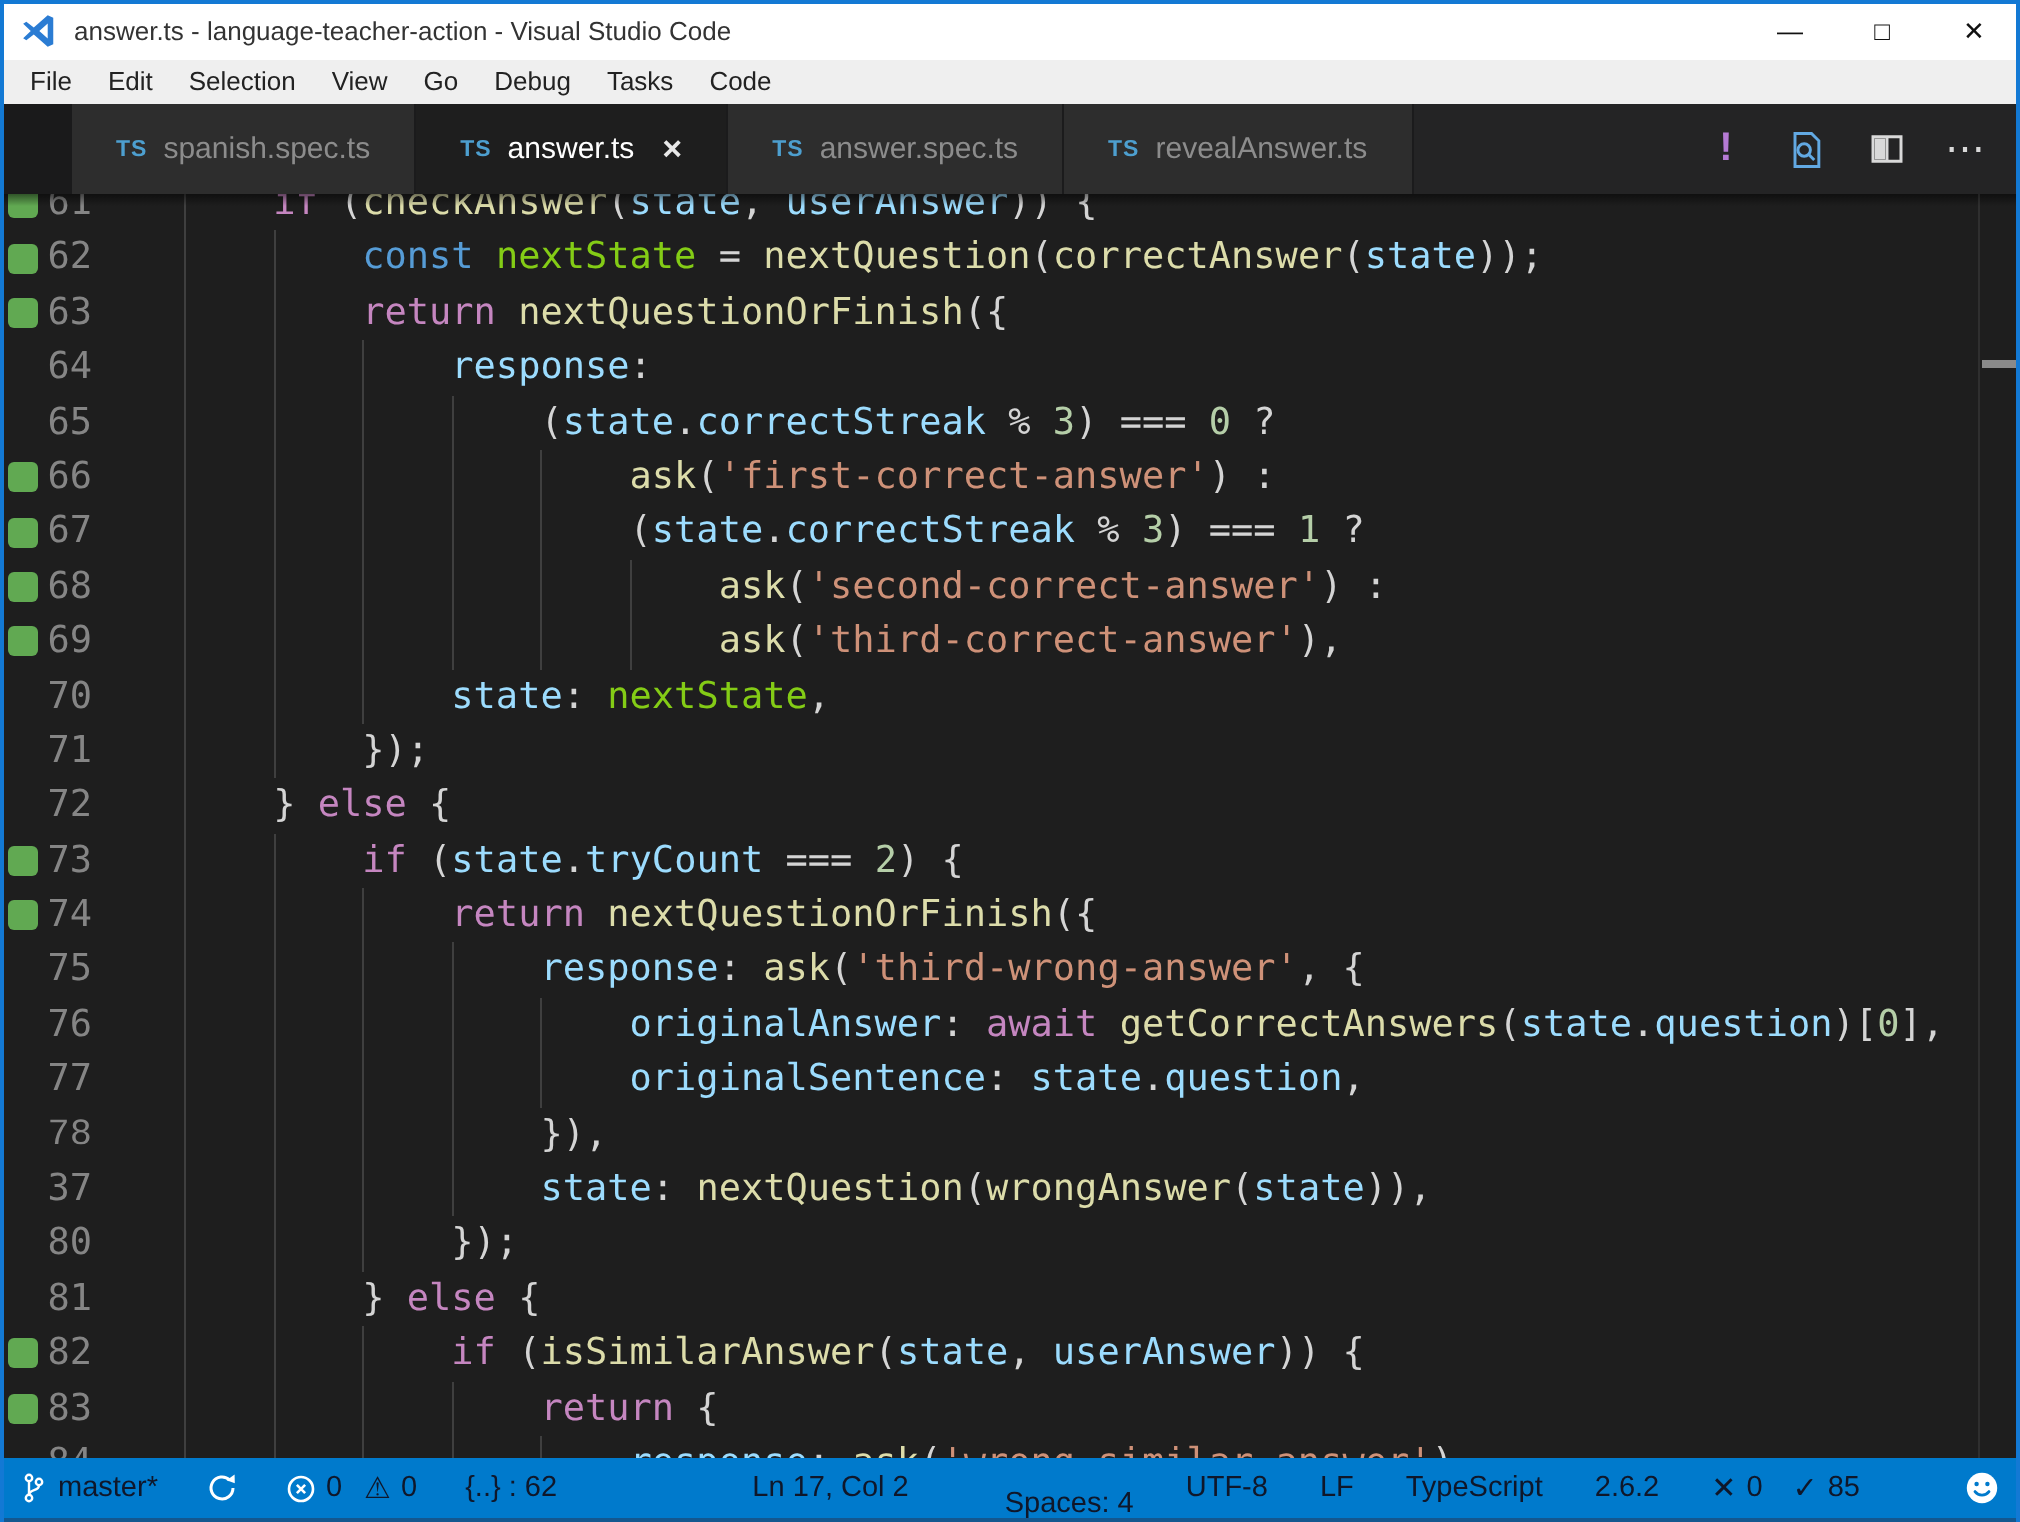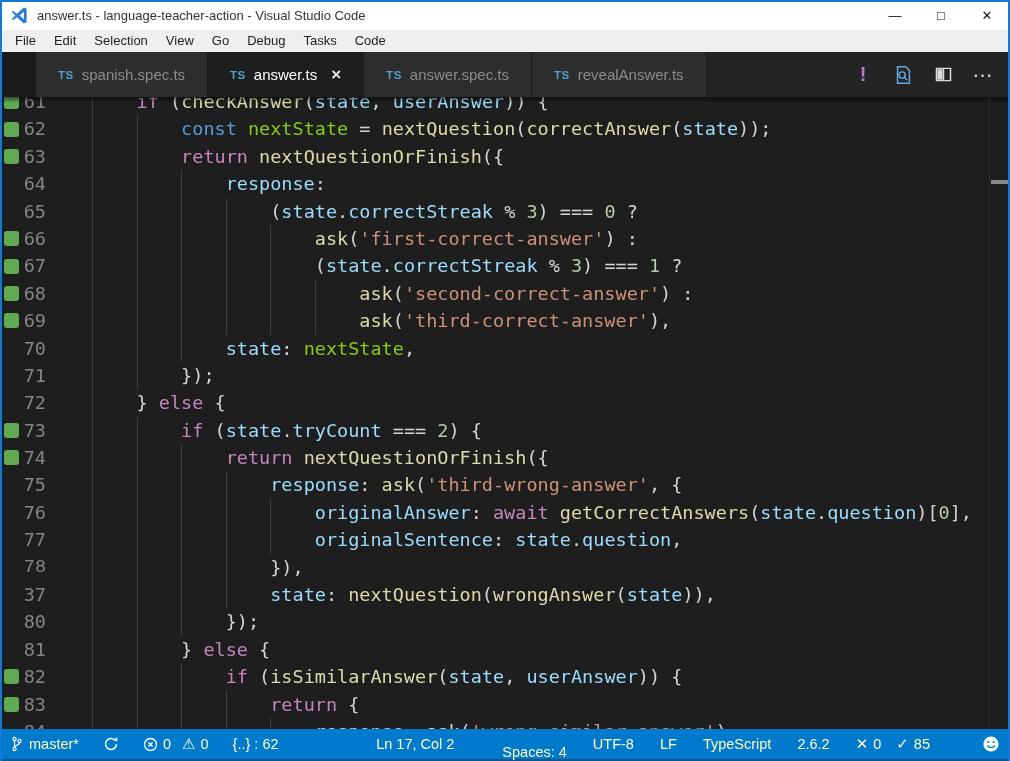--- a/index.html
+++ b/index.html
@@ -50,21 +50,21 @@
   .tok-ctrl{color:#c586c0;} .tok-kw{color:#569cd6;} .tok-fn{color:#dcdcaa;}
   .tok-var{color:#9cdcfe;} .tok-cvar{color:#84cc16;} .tok-num{color:#b5cea8;}
   .tok-str{color:#ce9178;} .tok-pun{color:#d4d4d4;}
   .scroll-sep{position:absolute;top:0;bottom:0;right:20px;width:1px;
               background:rgba(255,255,255,.08);z-index:7;}
   .overview-marker{position:absolute;right:2px;top:83px;width:17px;height:4px;
                    background:#8a8a8a;z-index:8;}
   
   .statusbar{position:absolute;left:0;right:0;bottom:0;height:32px;background:#007acc;
              border-bottom:2px solid #14578f;box-sizing:border-box;display:flex;
-             align-items:center;color:#fef9c3;font-size:14.5px;padding:0 10px;z-index:10;}
+             align-items:center;color:#0f172a;font-size:14.5px;padding:0 10px;z-index:10;}
   .sb-item{display:flex;align-items:center;gap:5px;white-space:nowrap;}
   .sb-left{display:flex;align-items:center;gap:24px;}
   .sb-right{margin-left:auto;display:flex;align-items:center;gap:26px;}
   .sb-glyph{font-size:15px;}
   .sb-spaces{margin-left:22px;margin-top:16px;}
   .sb-smiley{margin-left:26px;display:flex;align-items:center;}
 </style>
 </head>
 <body>
 

